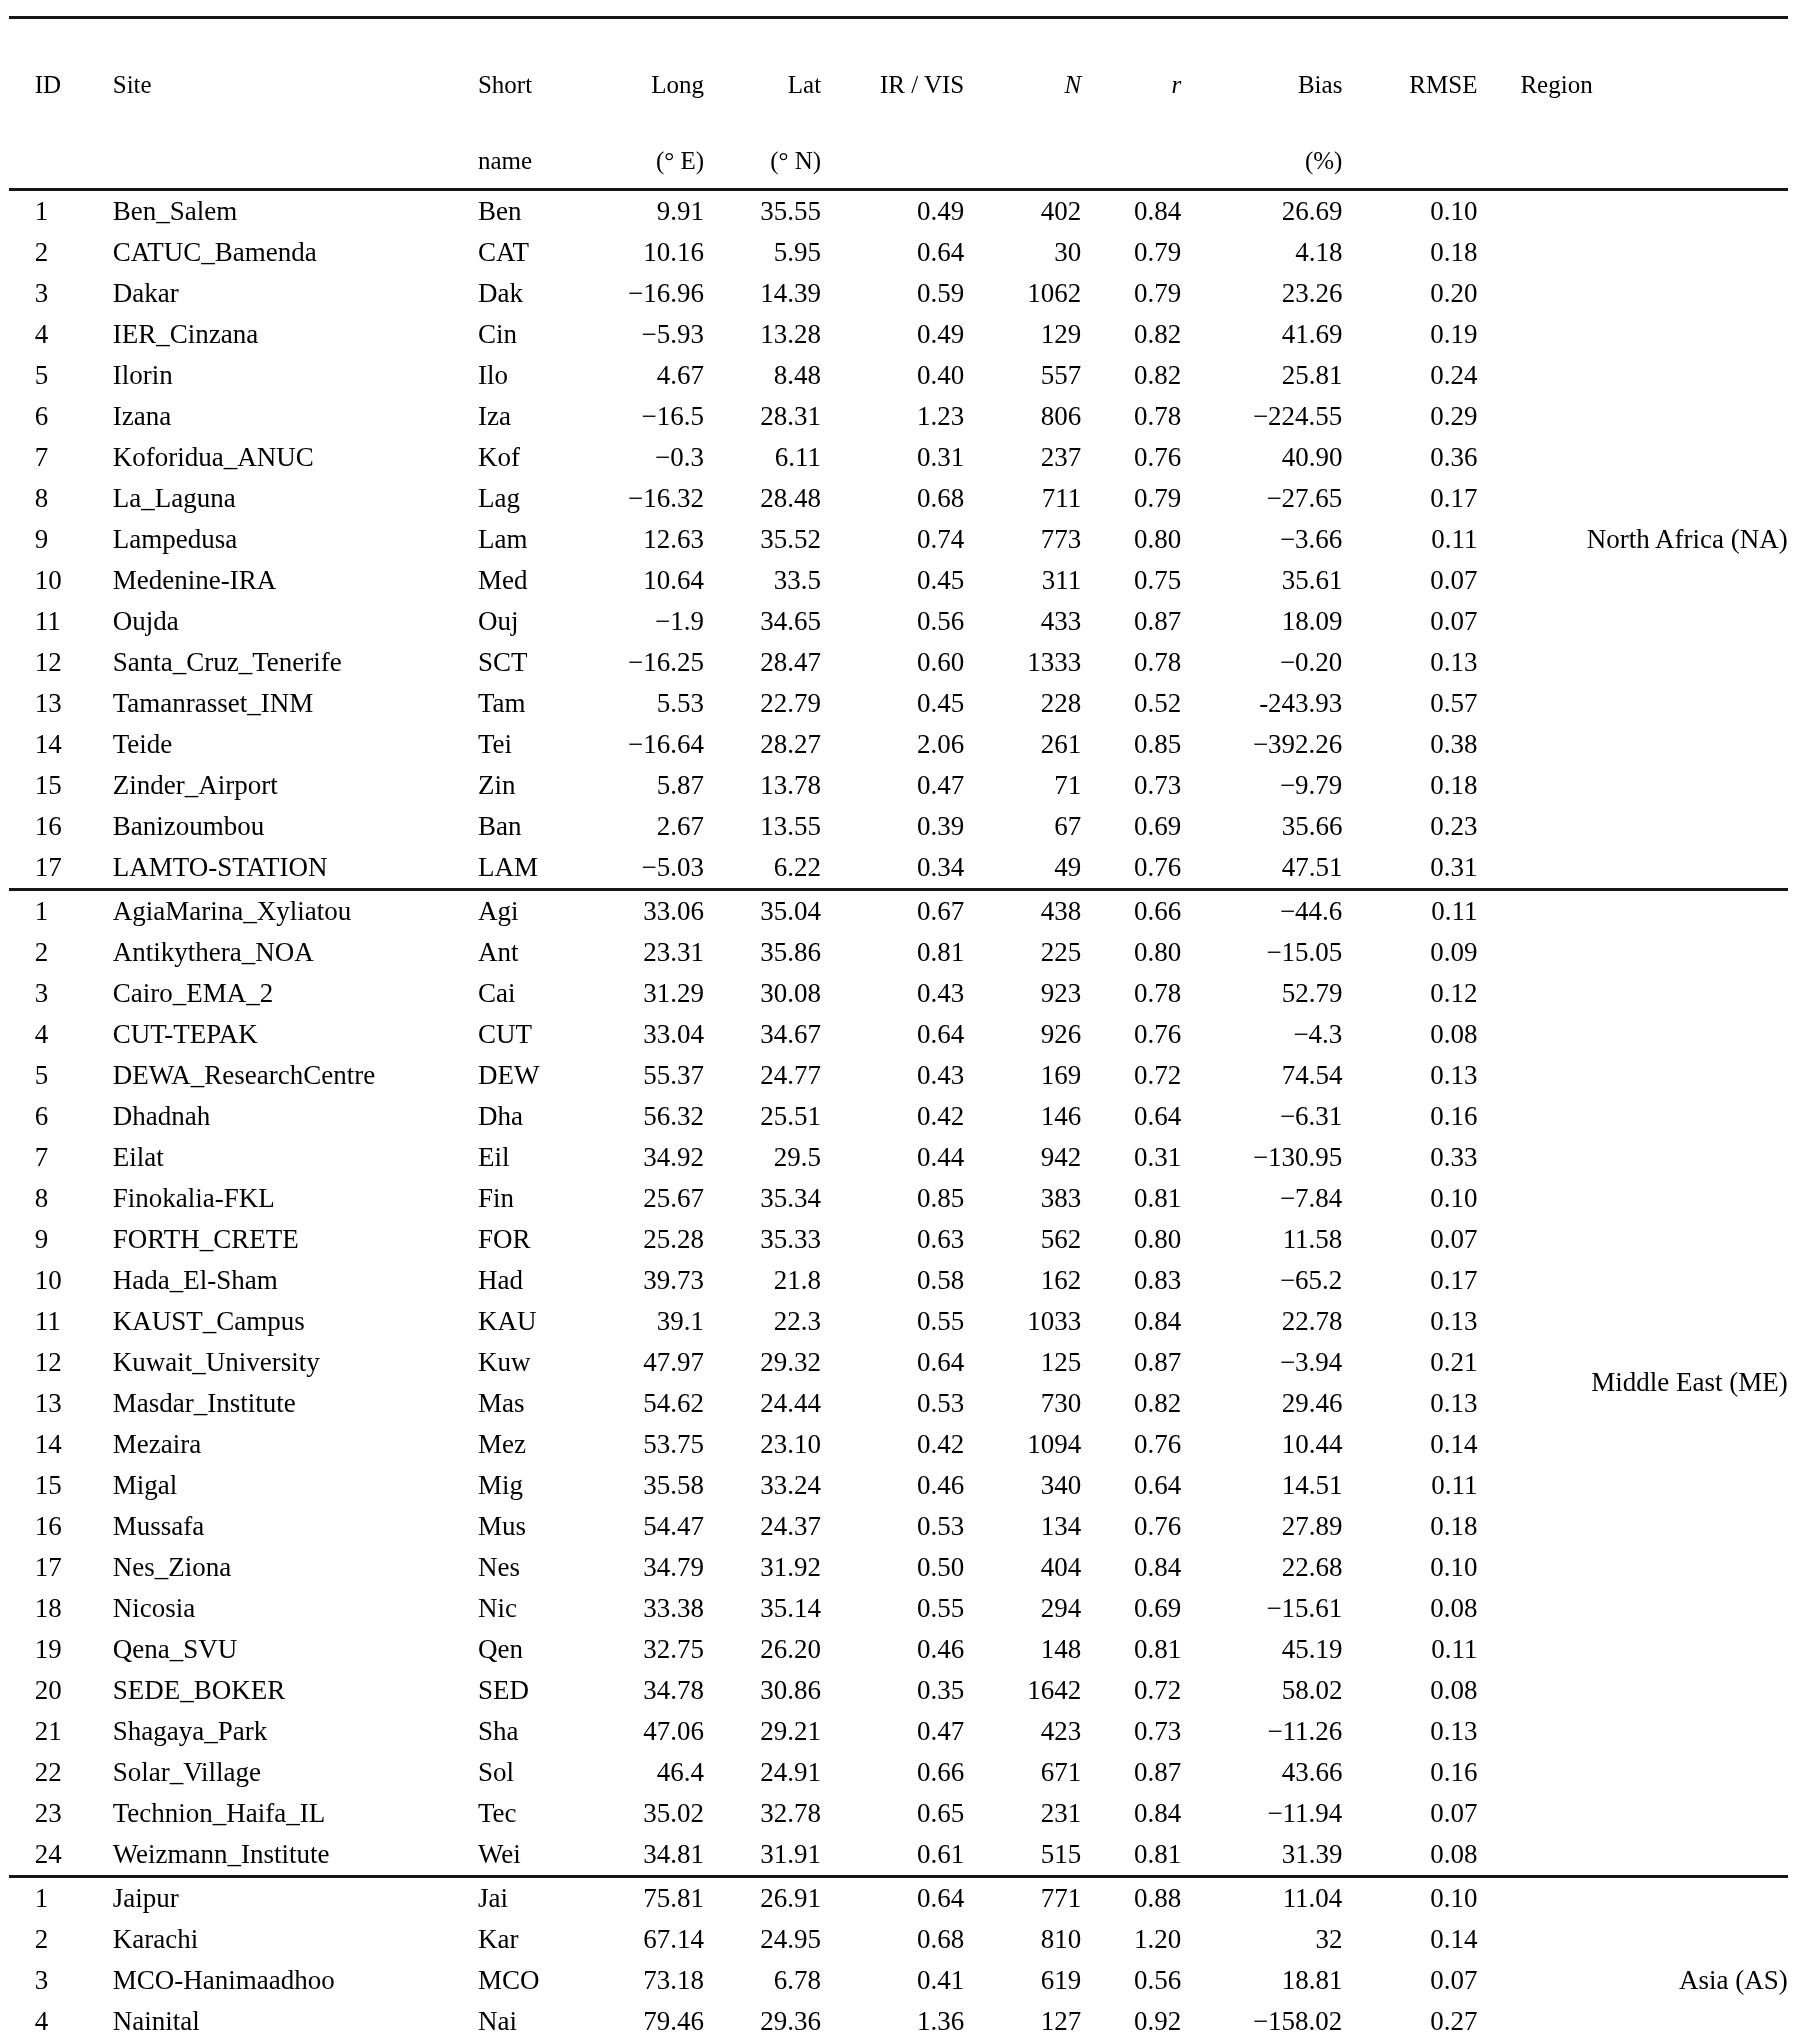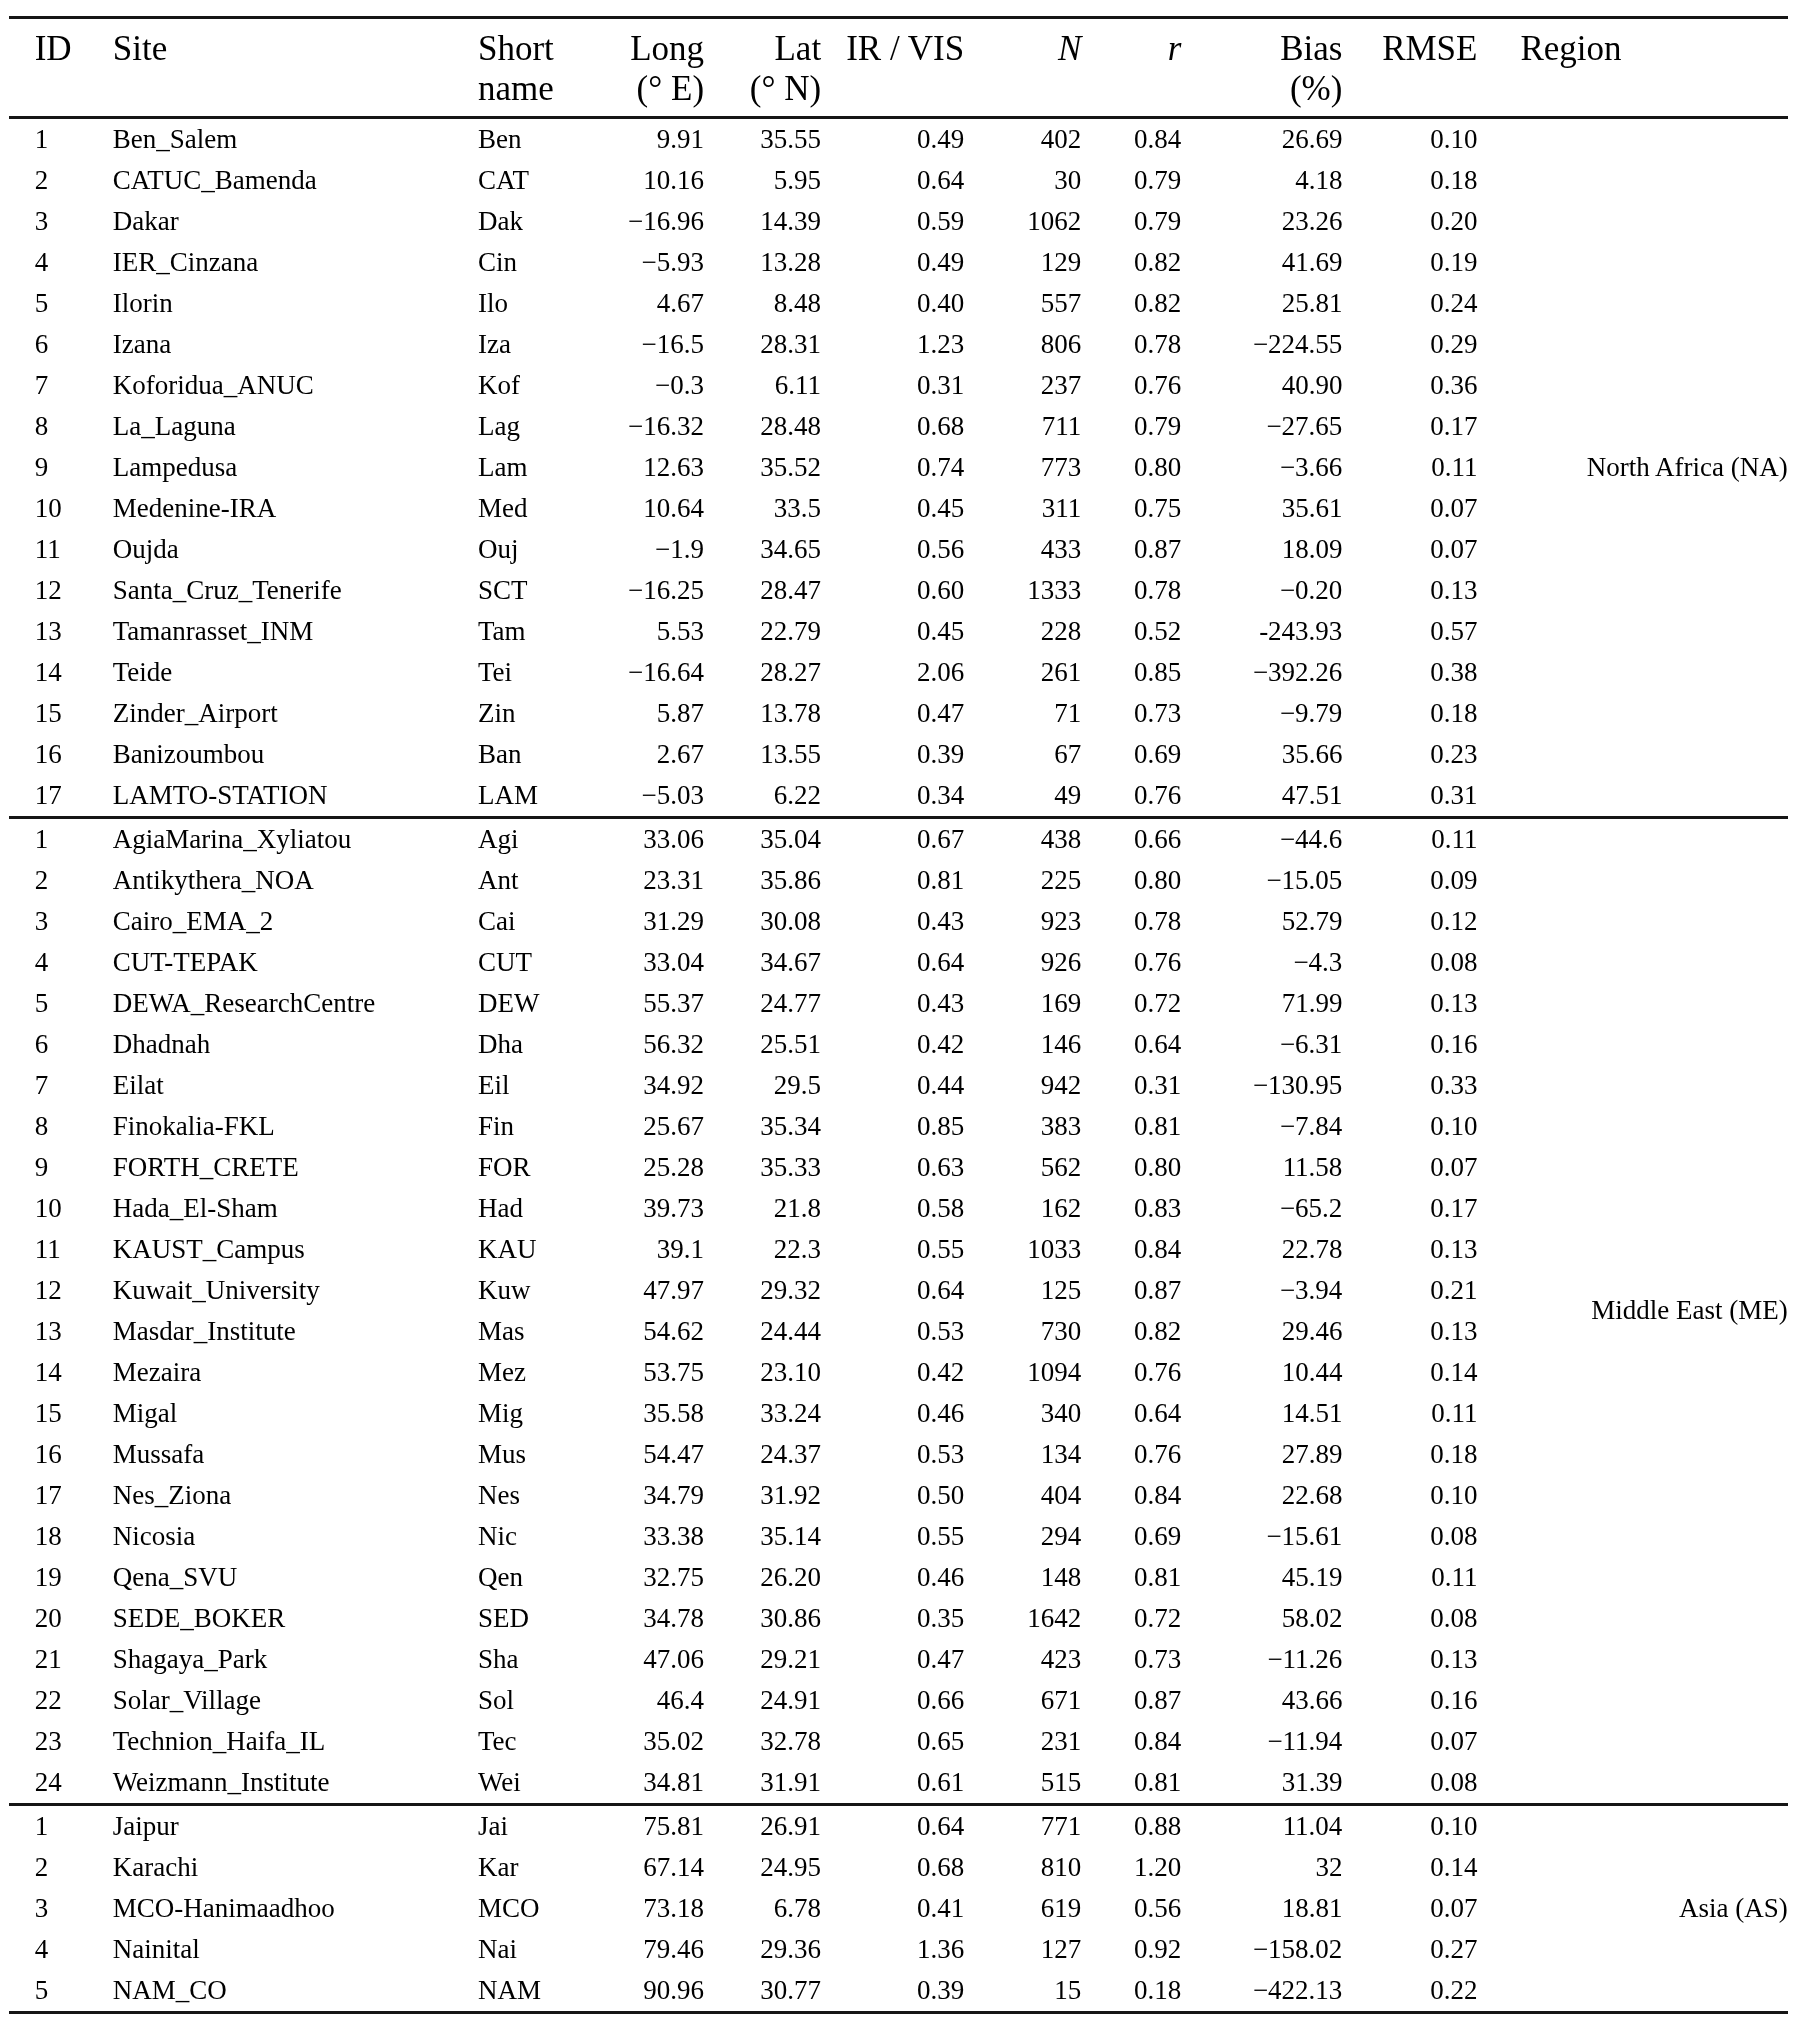--- a/index.html
+++ b/index.html
@@ -13,21 +13,21 @@
     border-collapse: collapse;
     table-layout: fixed;
     width: 1779px;
     border-top: 3.5px solid #161616;
     border-bottom: 3.5px solid #161616;
   }
   thead { border-bottom: 3.5px solid #161616; }
   tbody + tbody { border-top: 3.5px solid #161616; }
   th, td { padding: 0; font-weight: normal; vertical-align: top; }
   thead th { padding-top: 10.4px; padding-bottom: 7px; vertical-align: top; }
-  thead .l { display: block; line-height: 40px; font-size: 35px; white-space: pre; }
+  thead .l { display: block; line-height: 40px; font-size: 25px; white-space: pre; margin-top: 36px; }
   thead th.it .l1 { font-style: italic; }
   td { font-size: 27px; line-height: 41px; white-space: pre; }
   .a-l { text-align: left; }
   .a-r { text-align: right; }
   .c0 { padding-left: 26px; }
   td.region, th.region { padding-left: 43px; }
   td.region { vertical-align: middle; text-align: right; }
 </style>
 </head>
 <body>
@@ -354,21 +354,21 @@
         </tr>
         <tr>
           <td class="a-l c0">5</td>
           <td class="a-l">DEWA_ResearchCentre</td>
           <td class="a-l">DEW</td>
           <td class="a-r">55.37</td>
           <td class="a-r">24.77</td>
           <td class="a-r">0.43</td>
           <td class="a-r">169</td>
           <td class="a-r">0.72</td>
-          <td class="a-r">71.99</td>
+          <td class="a-r">74.54</td>
           <td class="a-r">0.13</td>
         </tr>
         <tr>
           <td class="a-l c0">6</td>
           <td class="a-l">Dhadnah</td>
           <td class="a-l">Dha</td>
           <td class="a-r">56.32</td>
           <td class="a-r">25.51</td>
           <td class="a-r">0.42</td>
           <td class="a-r">146</td>

